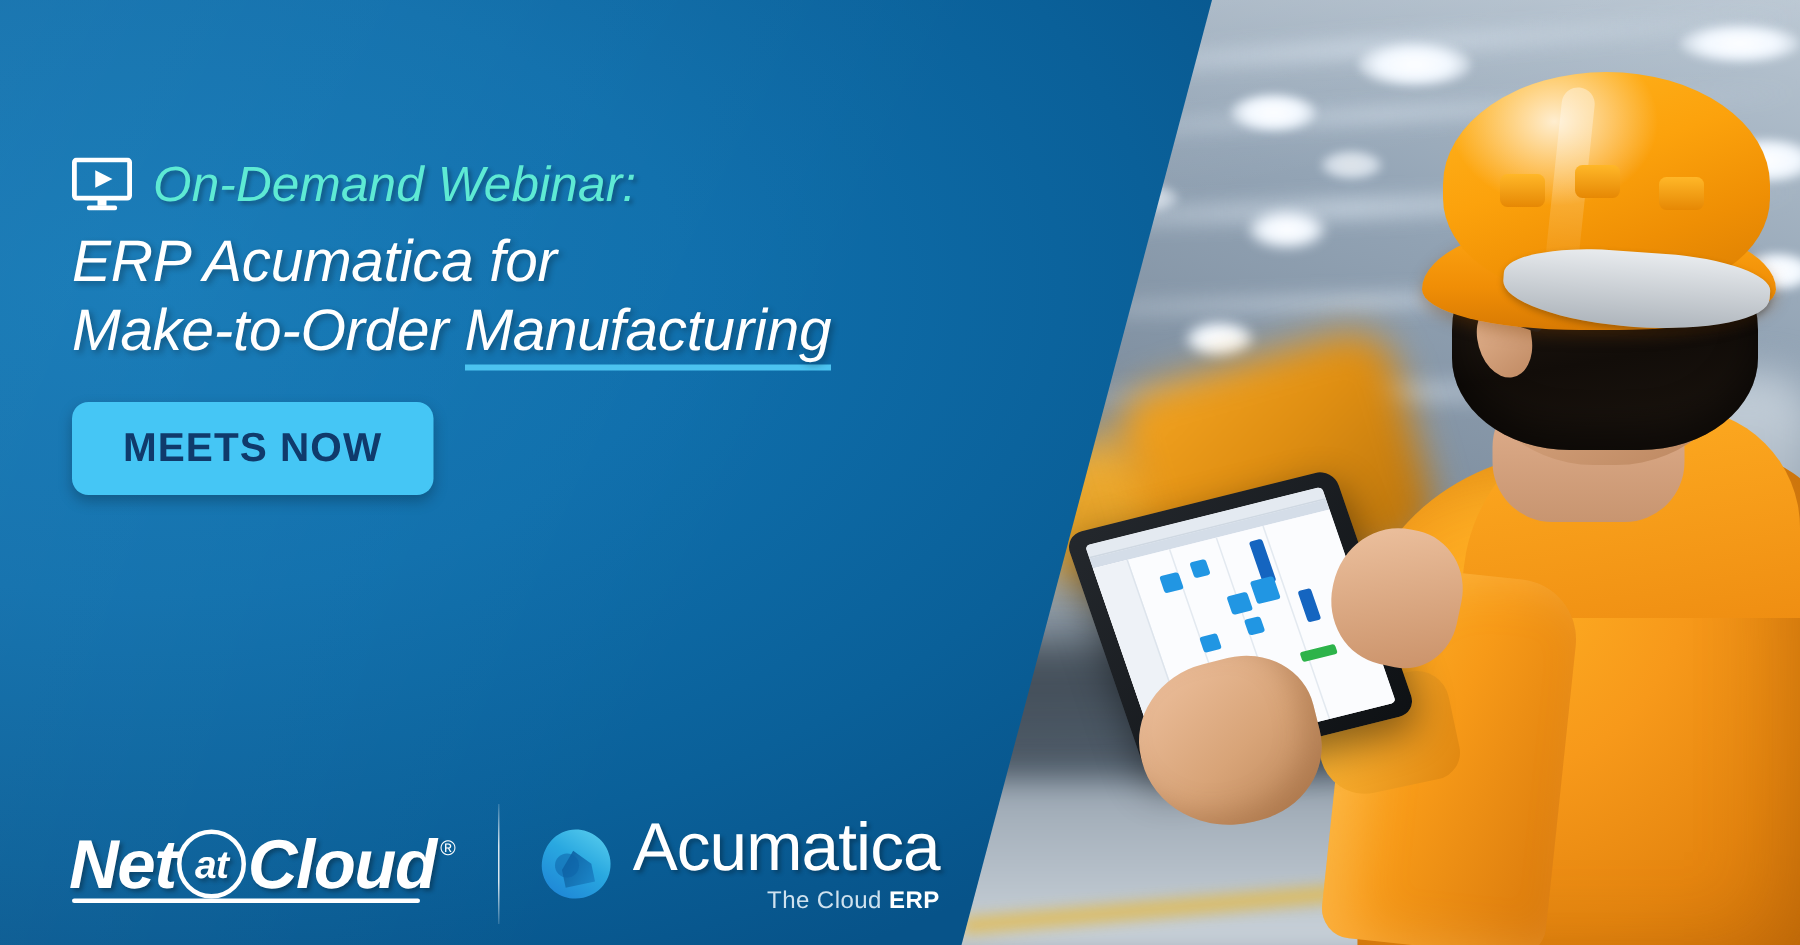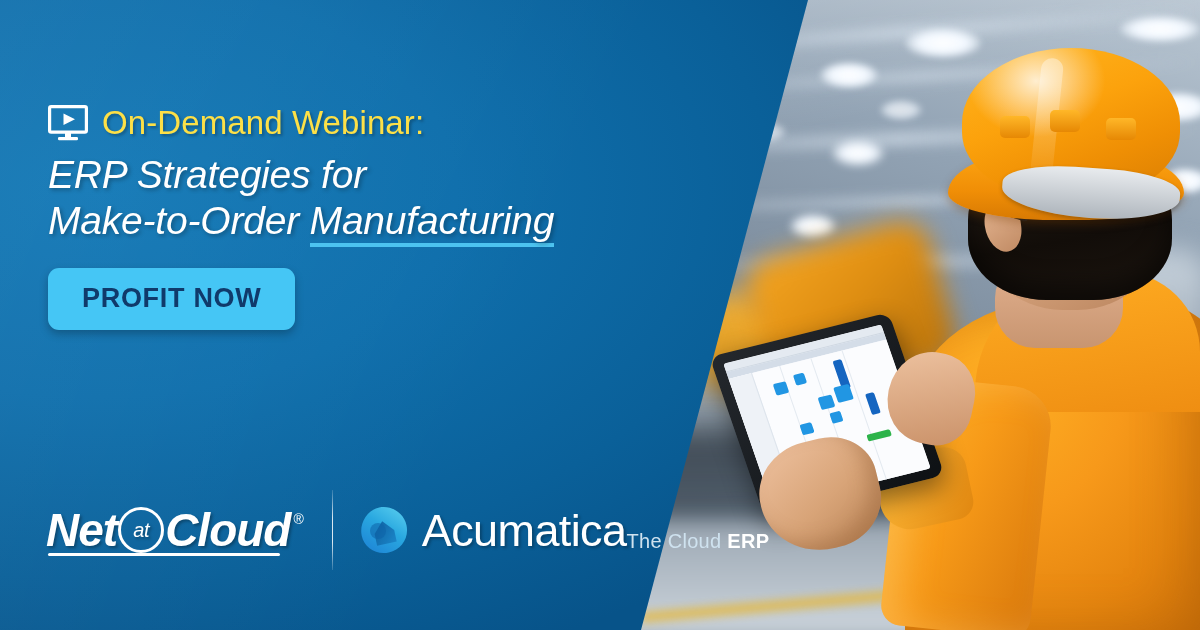--- a/index.html
+++ b/index.html
@@ -262,22 +262,23 @@
     width:660px;
   }
 
   .eyebrow {
     display:flex; align-items:center; gap:14px;
     margin-bottom:8px;
   }
   .monitor-icon { width:40px; height:36px; flex:0 0 auto; }
   .eyebrow-text {
     font-size:33px;
+    font-style:italic;
     font-weight:400;
-    color:#fde047;
+    color:#5eead4;
     letter-spacing:.1px;
     text-shadow:2px 2px 3px rgba(0,0,0,.28);
     white-space:nowrap;
   }
 
   .headline {
     font-size:57px;
     font-weight:bold;
     font-style:italic;
     color:#ffffff;
@@ -314,21 +315,21 @@
     letter-spacing:.7px;
     border:none;
     border-radius:11px;
     cursor:pointer;
     box-shadow:0 4px 9px rgba(0,0,0,.25);
     font-family:"Liberation Sans", sans-serif;
   }
 
   
   .logos {
-    position:absolute; left:46px; top:490px;
+    position:absolute; left:46px; top:536px;
     display:flex; align-items:center; gap:0;
   }
   .naw-logo {
     position:relative;
     display:flex; align-items:flex-start;
     padding-right:28px;
   }
   .naw-text {
     font-size:46px;
     font-weight:bold;
@@ -337,22 +338,22 @@
     letter-spacing:-1px;
     line-height:1;
     display:flex; align-items:center;
     text-shadow:2px 2px 3px rgba(0,0,0,.30);
   }
   .naw-at {
     display:inline-flex; align-items:center; justify-content:center;
     width:46px; height:46px;
     border:3.5px solid #ffffff;
     border-radius:50%;
-    font-size:20px;
-    font-weight:normal;
+    font-size:26px;
+    font-weight:bold;
     font-style:italic;
     margin:0 1px;
     letter-spacing:-.5px;
   }
   .naw-reg {
     font-size:14px;
     font-weight:normal;
     font-style:normal;
     color:#ffffff;
     margin-top:4px;
@@ -364,31 +365,31 @@
     background:#ffffff;
     border-radius:2px;
   }
   .divider {
     width:1px; height:80px;
     background:linear-gradient(180deg, rgba(255,255,255,.15), rgba(255,255,255,.85) 35%, rgba(255,255,255,.85) 65%, rgba(255,255,255,.15));
     margin-right:26px;
   }
   .acu-logo { display:flex; align-items:center; gap:13px; }
   .acu-mark { width:50px; height:50px; flex:0 0 auto; }
-  .acu-words { display:flex; flex-direction:row; align-items:flex-end; }
+  .acu-words { display:flex; flex-direction:column; align-items:flex-end; }
   .acu-name {
     font-size:45px;
     font-weight:400;
     color:#ffffff;
     letter-spacing:-.6px;
     line-height:1;
     text-shadow:2px 2px 3px rgba(0,0,0,.28);
   }
   .acu-tag {
-    font-size:20px;
+    font-size:16px;
     color:#cfe2ef;
     letter-spacing:.3px;
     margin-top:5px;
   }
   .acu-tag b { color:#ffffff; font-weight:bold; }
 </style>
 </head>
 <body>
 
 <div class="banner">
@@ -483,25 +484,25 @@
         <rect x="17" y="27.6" width="6" height="4.6" fill="#ffffff"></rect>
         <rect x="10" y="32" width="20" height="3.2" rx="1.2" fill="#ffffff"></rect>
       </svg>
       <div class="eyebrow-text">On-Demand Webinar:</div>
     </div>
 
     <h1 class="headline">
     </h1>
 
     <h2 class="subhead">
-      <span>ERP Strategies for</span><br>
+      <span>ERP Acumatica for</span><br>
       <span>Make-to-Order </span><span class="accent">Manufacturing</span>
     </h2>
 
-    <button class="cta">PROFIT NOW</button>
+    <button class="cta">MEETS NOW</button>
   </div>
 
   <div class="logos">
 
     <div class="naw-logo">
       <div class="naw-text">
         <span>Net</span>
         <span class="naw-at">at</span>
         <span>Cloud</span>
       </div>

